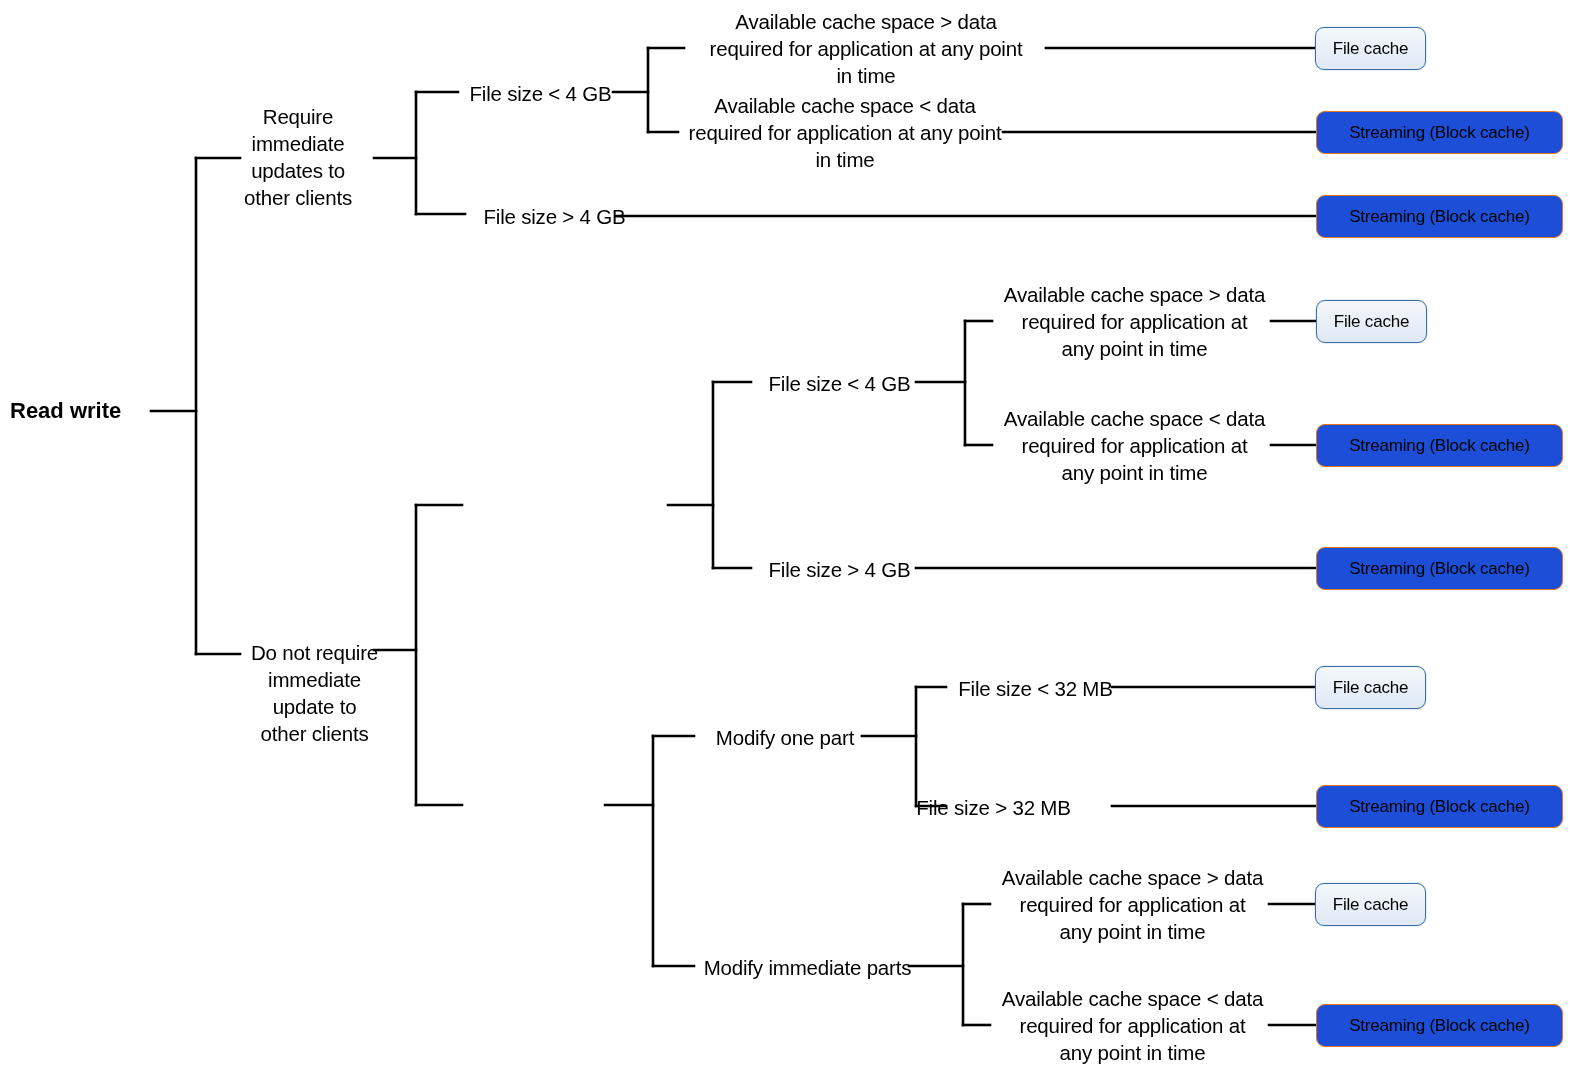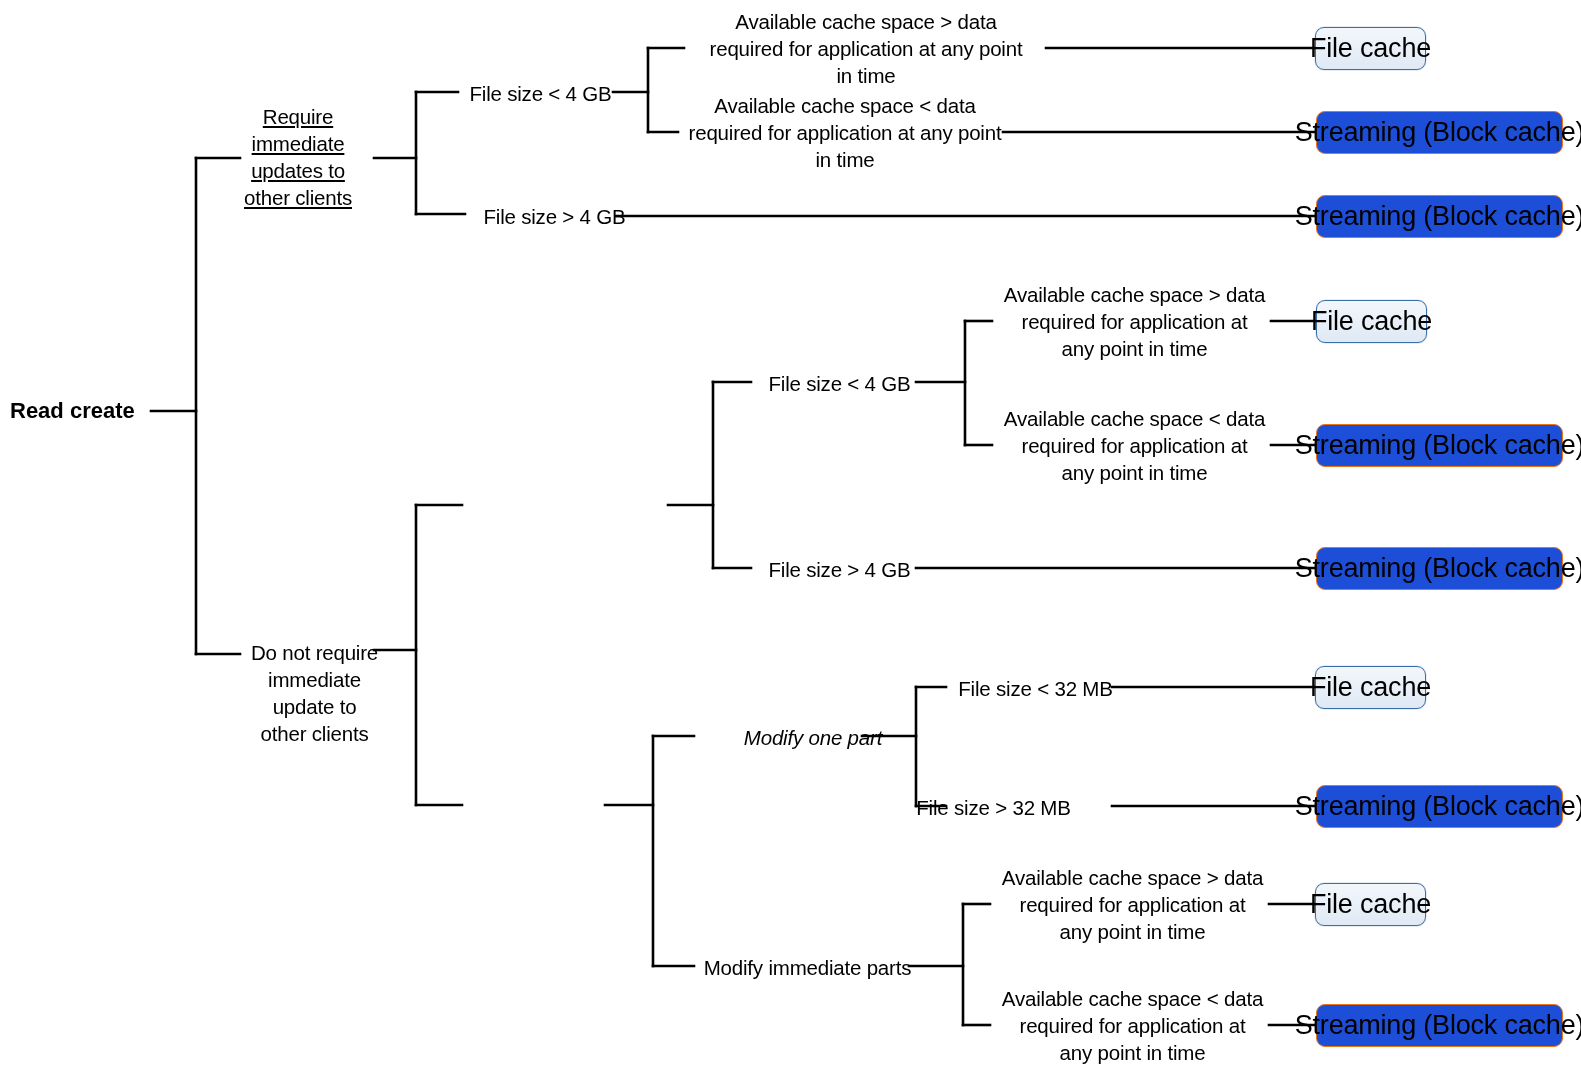--- a/index.html
+++ b/index.html
@@ -52,21 +52,21 @@
     letter-spacing: 0px;
   }
   .leaf-box {
     position: absolute;
     box-sizing: border-box;
     display: flex;
     align-items: center;
     justify-content: center;
     border-radius: 9px;
     font-family: "Liberation Sans", sans-serif;
-    font-size: 27px;
+    font-size: 17px;
     color: #000000;
     letter-spacing: -0.2px;
     white-space: nowrap;
   }
   .leaf-box.file-cache {
     border: 1.8px solid #3a6ea8;
     background: linear-gradient(180deg, #f3f7fb 0%, #e8eff7 55%, #dfe9f4 100%);
     box-shadow: 0 0 0 0.5px rgba(58,110,168,0.25);
   }
   .leaf-box.block-cache {
@@ -140,43 +140,43 @@
 
     <path class="conn" d="M 909 966 L 963 966"></path>
     <path class="conn" d="M 963 904 L 963 1025"></path>
     <path class="conn" d="M 963 904 L 990 904"></path>
     <path class="conn" d="M 963 1025 L 990 1025"></path>
 
     <path class="conn" d="M 1269 904 L 1315 904"></path>
     <path class="conn" d="M 1269 1025 L 1316 1025"></path>
   </svg>
 
-  <div class="root-label" style="left:10px; top:398px; width:140px; text-align:left;">Read create</div>
-
-  <div class="node-label center" style="left:228px; top:103px; width:140px;text-decoration:underline;">Require
+  <div class="root-label" style="left:10px; top:398px; width:140px; text-align:left;">Read write</div>
+
+  <div class="node-label center" style="left:228px; top:103px; width:140px;">Require
 immediate
 updates to
 other clients</div>
 
   <div class="node-label center" style="left:232px; top:599px; width:165px;margin-top:40px;">Do not require
 immediate
 update to
 other clients</div>
 
   <div class="node-label left" style="left:458px; top:80px; width:165px;">File size &lt; 4 GB</div>
 
   <div class="node-label left" style="left:472px; top:203px; width:165px;">File size &gt; 4 GB</div>
 
 
 
   <div class="node-label left" style="left:757px; top:370px; width:165px;">File size &lt; 4 GB</div>
 
   <div class="node-label left" style="left:757px; top:556px; width:165px;">File size &gt; 4 GB</div>
 
-  <div class="node-label left" style="left:728px; top:724px; width:170px;font-style:italic;">Modify one part</div>
+  <div class="node-label left" style="left:700px; top:724px; width:170px;">Modify one part</div>
 
   <div class="node-label left" style="left:700px; top:954px; width:215px;">Modify immediate parts</div>
 
   <div class="node-label left" style="left:686px; top:8px; width:360px;">Available cache space &gt; data
 required for application at any point
 in time</div>
 
   <div class="node-label left" style="left:680px; top:92px; width:330px;">Available cache space &lt; data
 required for application at any point
 in time</div>

